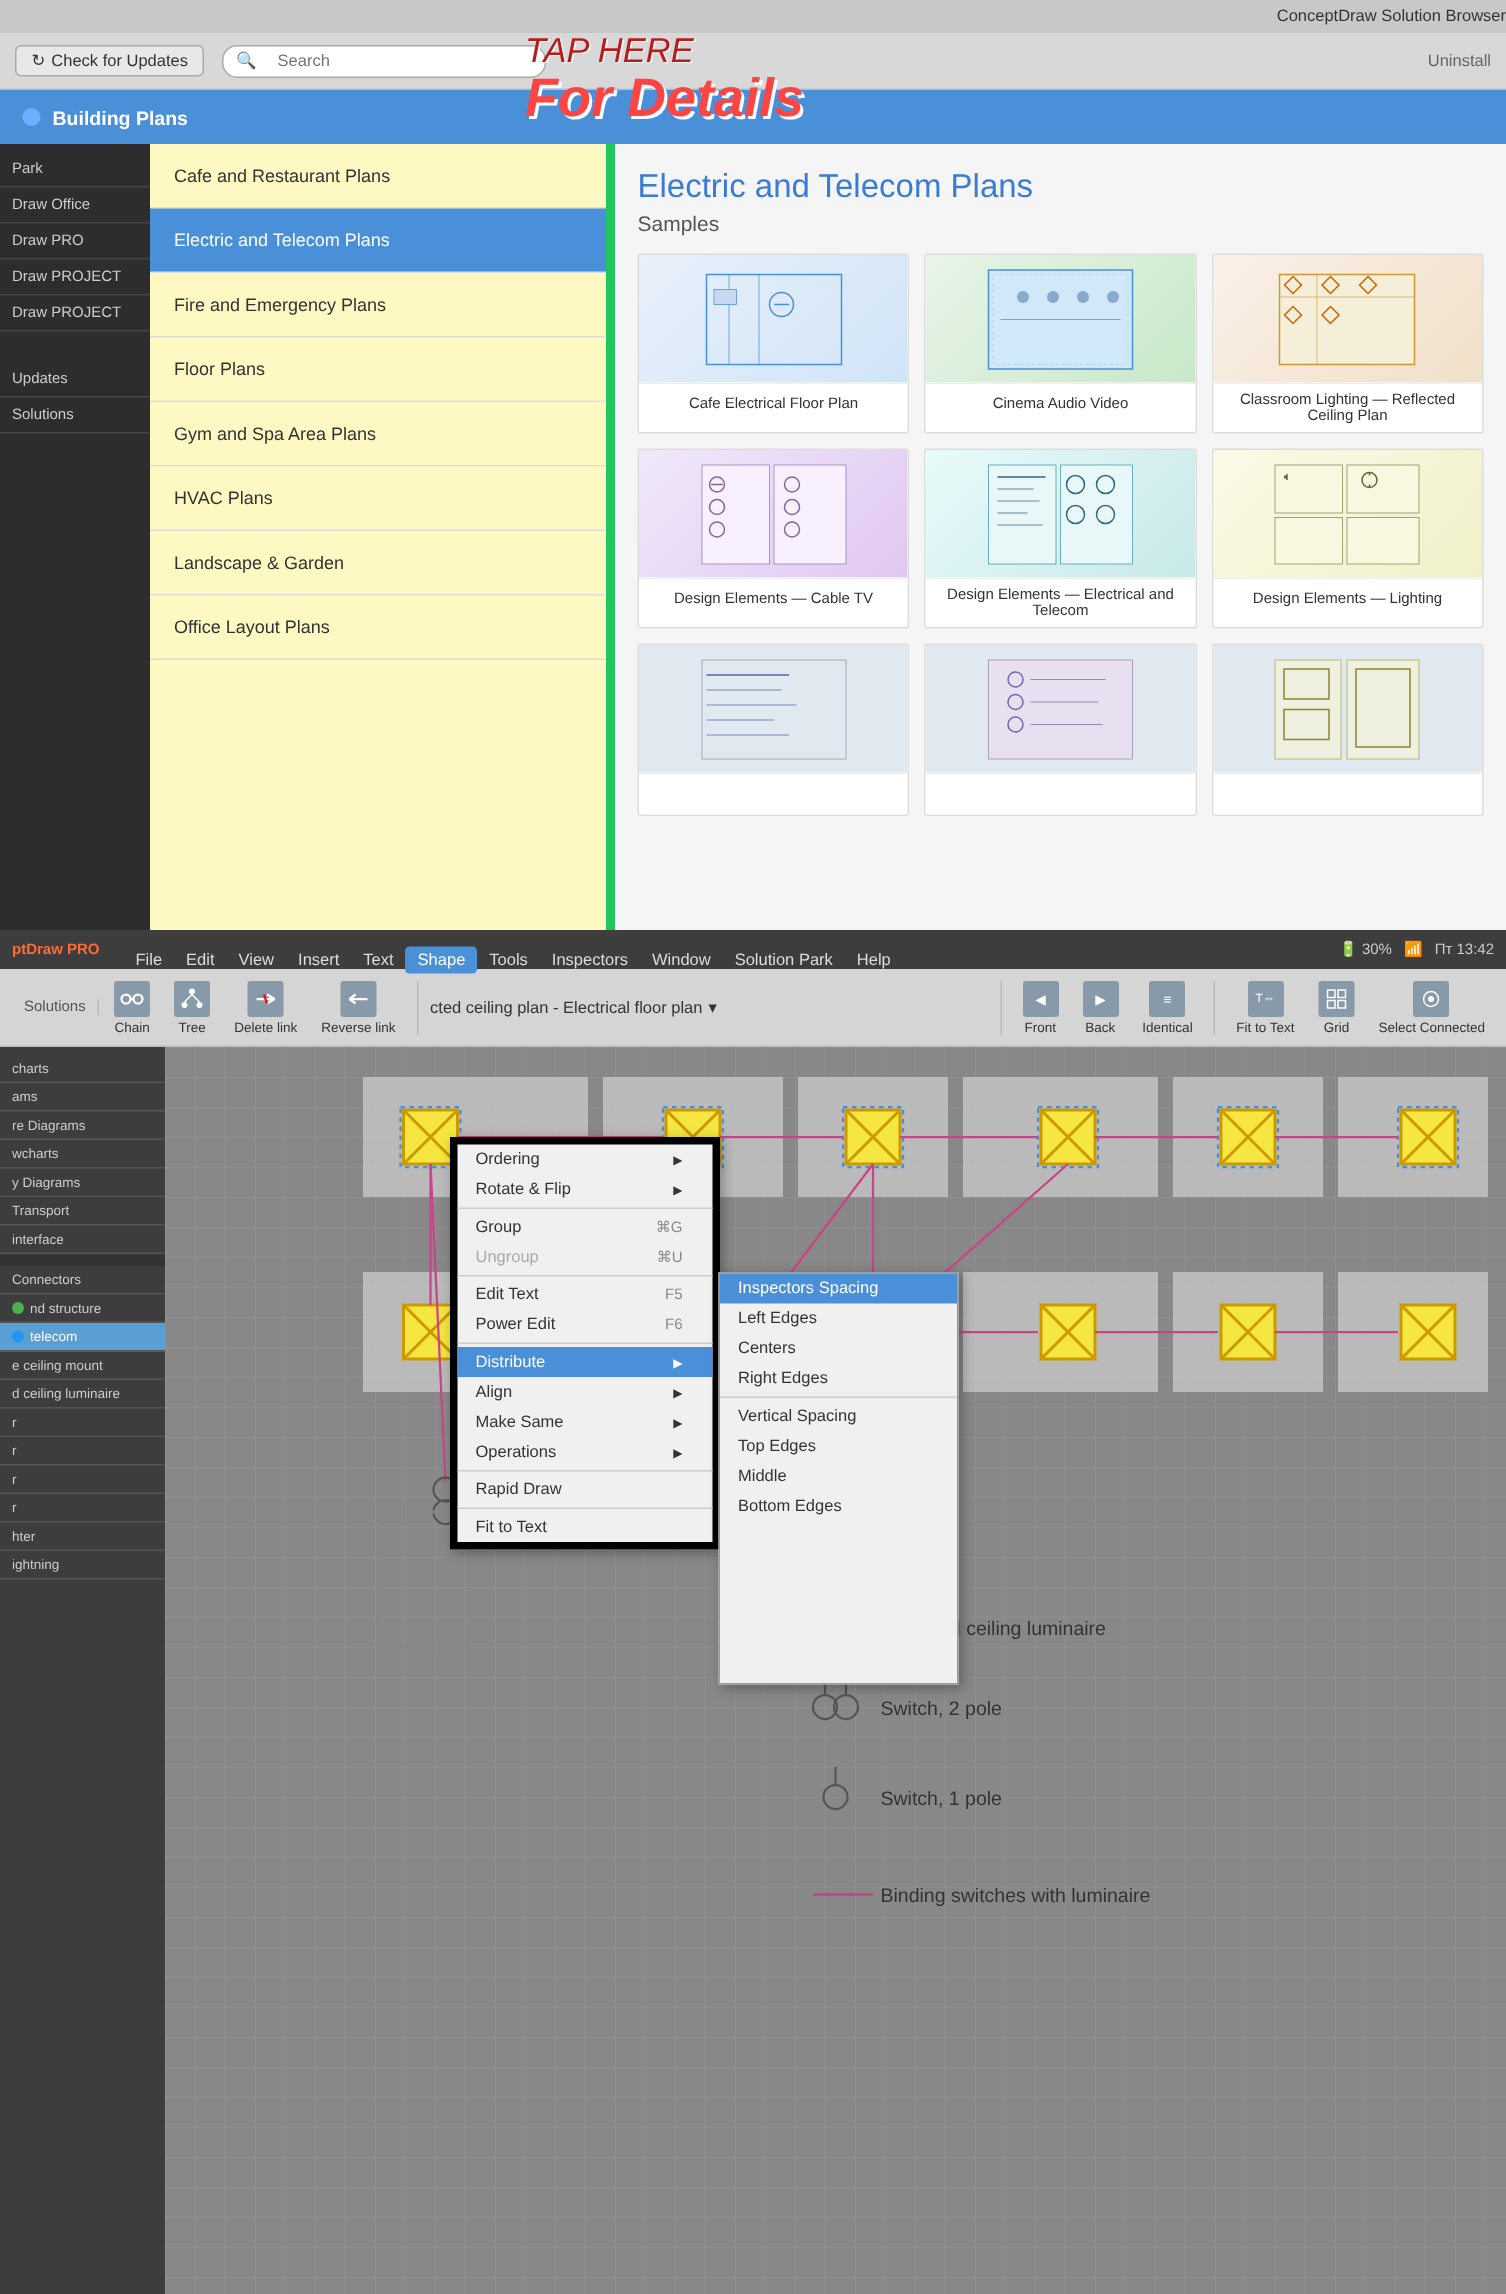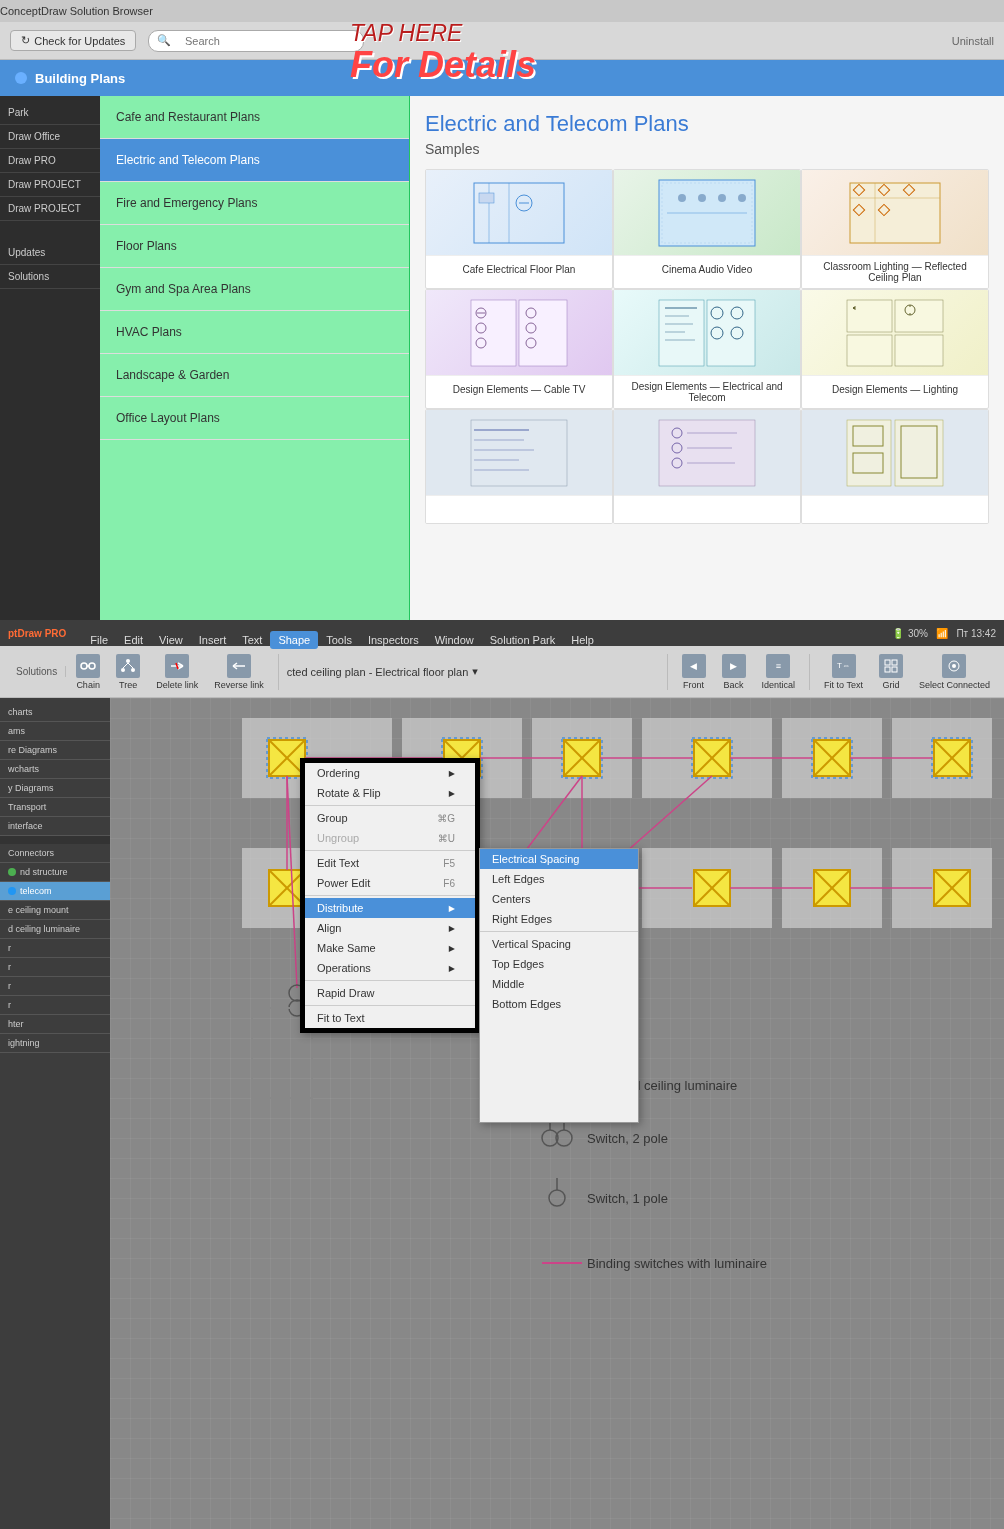--- a/index.html
+++ b/index.html
@@ -1,42 +1,42 @@
 <!DOCTYPE html>
 <html><head>
   <meta charset="utf-8">
   <style>
     * { box-sizing: border-box; margin: 0; padding: 0; }
     body { font-family: -apple-system, BlinkMacSystemFont, "Helvetica Neue", Arial, sans-serif; background: #3a3a3a; width: 1004px; min-height: 1529px; overflow-x: hidden; }
 
     
     .solution-browser { background: #e8e8e8; width: 100%; height: 620px; position: relative; }
 
-    .sb-titlebar { background: #c8c8c8; height: 22px; display: flex; align-items: center; justify-content: flex-start; font-size: 11px; color: #333; }
+    .sb-titlebar { background: #c8c8c8; height: 22px; display: flex; align-items: center; justify-content: flex-end; font-size: 11px; color: #333; }
 
     .sb-toolbar { background: #d8d8d8; height: 38px; display: flex; align-items: center; padding: 0 10px; gap: 12px; border-bottom: 1px solid #bbb; }
     .sb-btn { background: #e8e8e8; border: 1px solid #aaa; border-radius: 4px; padding: 3px 10px; font-size: 11px; color: #333; cursor: pointer; display: flex; align-items: center; gap: 4px; }
     .sb-search { background: white; border: 1px solid #aaa; border-radius: 10px; padding: 2px 10px; font-size: 11px; width: 180px; }
 
     .sb-header-bar { background: #4a90d9; height: 36px; display: flex; align-items: center; padding: 0 15px; }
     .sb-header-title { color: white; font-size: 13px; font-weight: bold; }
 
     .sb-body { display: flex; height: calc(620px - 96px); }
 
     .sb-sidebar { background: #2d2d2d; width: 100px; padding: 5px 0; }
     .sb-nav-item { color: #ccc; font-size: 10px; padding: 6px 8px; cursor: pointer; border-bottom: 1px solid #444; }
 
-    .sb-middle { background: #86efac; width: 310px; border-right: 1px solid #22c55e; overflow-y: auto; }
+    .sb-middle { background: #fef9c3; width: 310px; border-right: 6px solid #22c55e; overflow-y: auto; }
     .sb-middle-item { padding: 14px 16px; border-bottom: 1px solid #ddd; font-size: 12px; color: #333; cursor: pointer; }
     .sb-middle-item.active { background: #4a90d9; color: white; }
 
     .sb-content { flex: 1; background: #f5f5f5; padding: 15px; overflow-y: auto; }
     .sb-content-header { font-size: 22px; color: #3a7bd5; font-weight: normal; margin-bottom: 4px; }
     .sb-content-subheader { font-size: 14px; color: #555; margin-bottom: 12px; }
-    .sb-samples-grid { display: grid; grid-template-columns: repeat(3, 1fr); }
+    .sb-samples-grid { display: grid; grid-template-columns: repeat(3, 1fr); gap: 10px; }
     .sb-sample-card { background: white; border: 1px solid #ddd; border-radius: 2px; overflow: hidden; cursor: pointer; }
     .sb-sample-thumb { width: 100%; height: 85px; background: #e8eef5; display: flex; align-items: center; justify-content: center; overflow: hidden; }
     .sb-sample-label { padding: 5px 6px; font-size: 10px; color: #333; text-align: center; background: white; border-top: 1px solid #eee; min-height: 28px; display: flex; align-items: center; justify-content: center; }
 
     
     .promo-overlay { position: absolute; top: 20px; left: 350px; z-index: 100; }
     .promo-tap { color: #b91c1c; font-size: 23px; font-weight: 400; font-style: italic; text-shadow: 1px 1px 0 #fff; }
     .promo-details { color: #ff4444; font-size: 36px; font-weight: 900; font-style: italic; text-shadow: 2px 2px 0 #fff; line-height: 1; }
 
     
@@ -645,21 +645,21 @@
             <span>Rapid Draw</span>
           </div>
           <div class="ctx-separator"></div>
           <div class="ctx-item">
             <span>Fit to Text</span>
           </div>
         </div>
 
         <div class="ctx-submenu">
           <div class="ctx-item highlighted">
-            <span>Electrical Spacing</span>
+            <span>Inspectors Spacing</span>
           </div>
           <div class="ctx-item">
             <span>Left Edges</span>
           </div>
           <div class="ctx-item">
             <span>Centers</span>
           </div>
           <div class="ctx-item">
             <span>Right Edges</span>
           </div>

